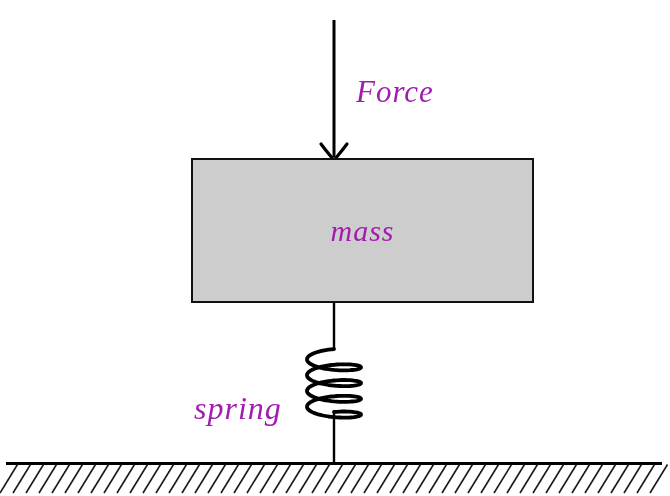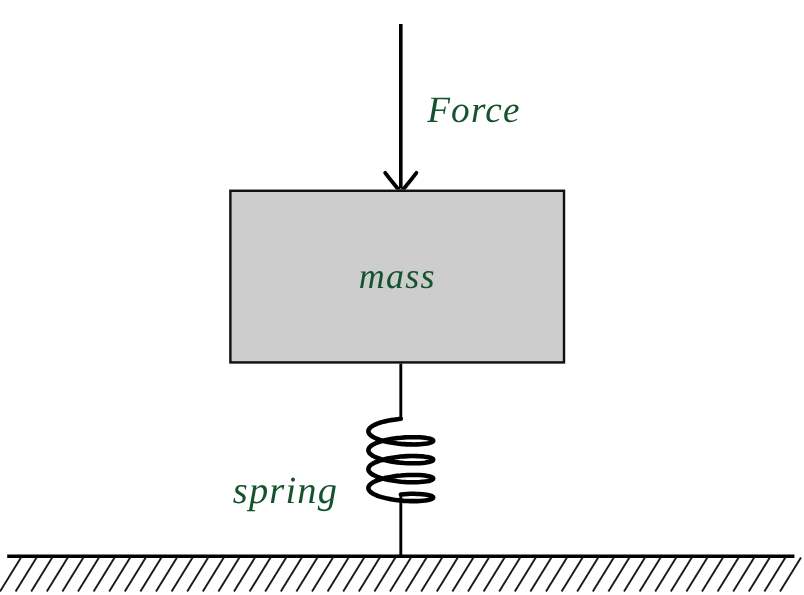--- a/index.html
+++ b/index.html
@@ -16,41 +16,41 @@
     font-family: "Liberation Serif", "DejaVu Serif", serif;
   }
   #diagram-svg {
     position: absolute;
     left: 0;
     top: 0;
   }
   .label {
     position: absolute;
     font-style: italic;
-    color: #14532d;
+    color: #a21caf;
     white-space: nowrap;
     line-height: 1;
     letter-spacing: 1px;
   }
   #force-label {
     left: 356px;
     top: 76px;
     font-size: 31px;
   }
   #spring-label {
     left: 194px;
     top: 360px;
     font-size: 32px;
     margin-top: 32px;
   }
   #mass-box {
     position: absolute;
     left: 191px;
     top: 158px;
-    width: 280px;
+    width: 343px;
     height: 145px;
     box-sizing: border-box;
     background: #cdcdcd;
     border: 2px solid #111111;
     display: flex;
     align-items: center;
     justify-content: center;
   }
   #mass-label {
     position: static;

